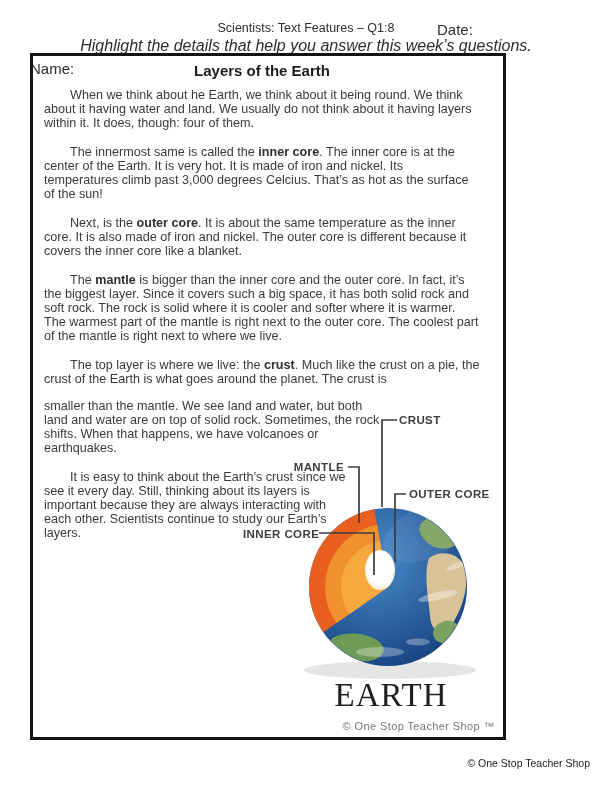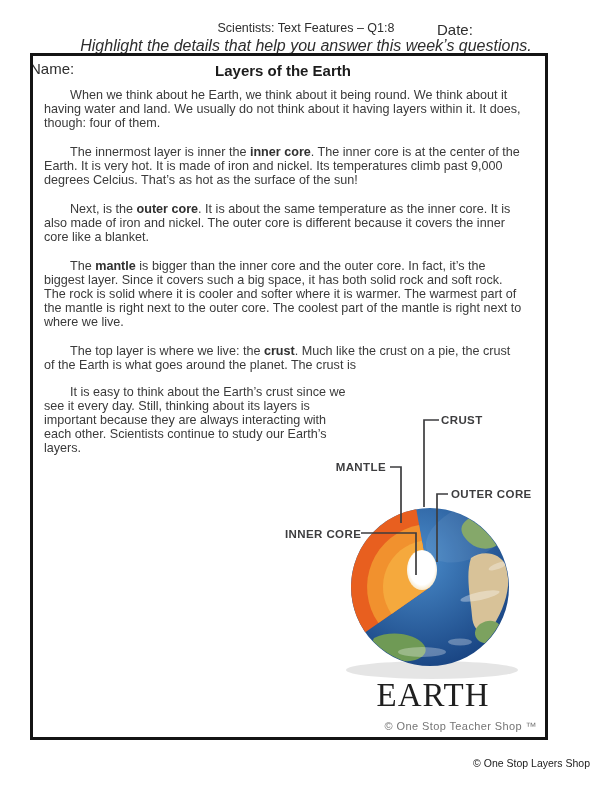--- a/index.html
+++ b/index.html
@@ -14,21 +14,21 @@
   .header { position: relative; height: 53px; }
   .h-name   { position: absolute; left: 30px;  top: 21px; font-size: 15px; color: #2e2e2e; margin-top: 39px; }
   .h-course { position: absolute; left: 0; right: 0; top: 21px; text-align: center; font-size: 12.5px; color: #2e2e2e; }
   .h-date   { position: absolute; left: 437px; top: 21px; font-size: 15px; color: #2e2e2e; }
   .h-instruction { position: absolute; left: 0; right: 0; top: 37px; text-align: center; font-style: italic; font-size: 16px; color: #2e2e2e; }
 
   
   .passage-box {
     position: relative;
     margin-left: 30px;
-    width: 518px;
+    width: 476px;
     height: 687px;
     border: 3px solid #141414;
     padding: 5px 23px 6px 11px;
   }
   .passage-title {
     font-size: 15px;
     font-weight: bold;
     text-align: center;
     color: #1c1c1c;
     margin: 1px 0 9px 0;
@@ -86,27 +86,28 @@
   <span class="h-course">Scientists: Text Features – Q1:8</span>
   <span class="h-date">Date:</span>
   <div class="h-instruction">Highlight the details that help you answer this week’s questions.</div>
 </div>
 
 <div class="passage-box">
   <h1 class="passage-title">Layers of the Earth</h1>
 
   <p class="para"><span>When we think about he Earth, we think about it being round. We think about it having water and land. We usually do not think about it having layers within it. It does, though: four of them.</span></p>
 
-  <p class="para"><span>The innermost layer is inner the </span><b>inner core</b><span>. The inner core is at the center of the Earth. It is very hot. It is made of iron and nickel. Its temperatures climb past 9,000 degrees Celcius. That’s as hot as the surface of the sun!</span></p>
+  <p class="para"><span>The innermost same is called the </span><b>inner core</b><span>. The inner core is at the center of the Earth. It is very hot. It is made of iron and nickel. Its temperatures climb past 3,000 degrees Celcius. That’s as hot as the surface of the sun!</span></p>
 
   <p class="para"><span>Next, is the </span><b>outer core</b><span>. It is about the same temperature as the inner core. It is also made of iron and nickel. The outer core is different because it covers the inner core like a blanket.</span></p>
 
   <p class="para"><span>The </span><b>mantle</b><span> is bigger than the inner core and the outer core. In fact, it’s the biggest layer. Since it covers such a big space, it has both solid rock and soft rock. The rock is solid where it is cooler and softer where it is warmer.  The warmest part of the mantle is right next to the outer core. The coolest part of the mantle is right next to where we live.</span></p>
 
   <p class="para join"><span>The top layer is where we live: the </span><b>crust</b><span>. Much like the crust on a pie, the crust of the Earth is what goes around the planet. The crust is</span></p>
+  <p class="para cont"><span>smaller than the mantle. We see land and water, but both land and water are on top of solid rock. Sometimes, the rock shifts. When that happens, we have volcanoes or earthquakes.</span></p>
 
   <p class="para narrow"><span>It is easy to think about the Earth’s crust since we see it every day. Still, thinking about its layers is important because they are always interacting with each other.  Scientists continue to study our Earth’s layers.</span></p>
 
   <svg class="earth-diagram" viewBox="0 0 270 335" xmlns="http://www.w3.org/2000/svg">
     <defs>
       <radialGradient id="ocean" cx="42%" cy="32%" r="75%">
         <stop offset="0%" stop-color="#4a8ccb"></stop>
         <stop offset="100%" stop-color="#16407e"></stop>
       </radialGradient>
       <radialGradient id="coreGlow" cx="50%" cy="45%" r="60%">
@@ -150,13 +151,13 @@
     <text class="layer-label" x="112" y="71" text-anchor="end" fill="#3d3d3f">MANTLE</text>
     <text class="layer-label" x="177" y="98" fill="#3d3d3f">OUTER CORE</text>
     <text class="layer-label" x="11" y="138" fill="#3d3d3f">INNER CORE</text>
 
     <text class="earth-caption" x="159" y="306" text-anchor="middle">EARTH</text>
   </svg>
 
   <div class="box-credit">© One Stop Teacher Shop ™</div>
 </div>
 
-<div class="page-footer">© One Stop Layers Shop</div>
+<div class="page-footer">© One Stop Teacher Shop</div>
 
 </body></html>

